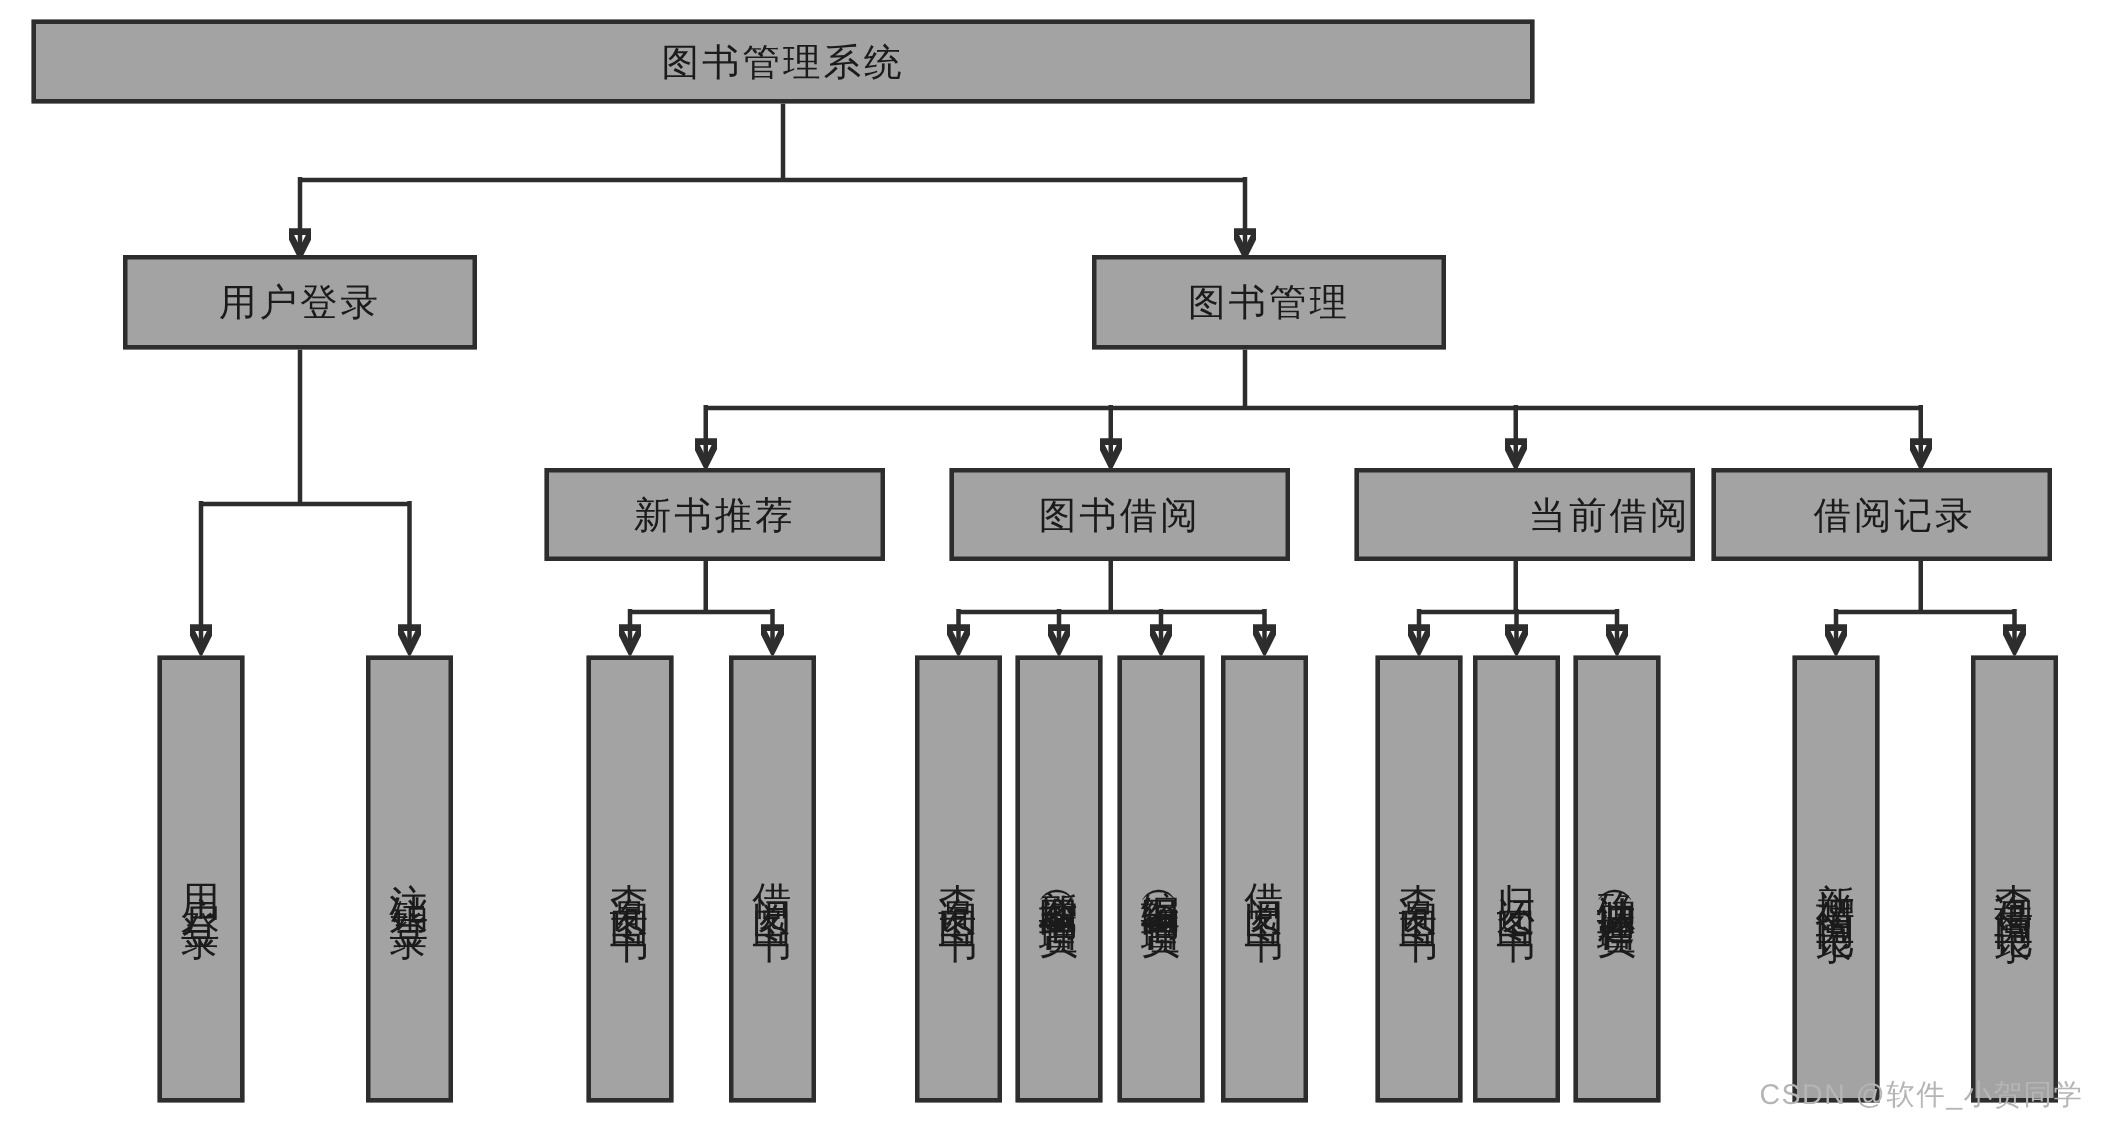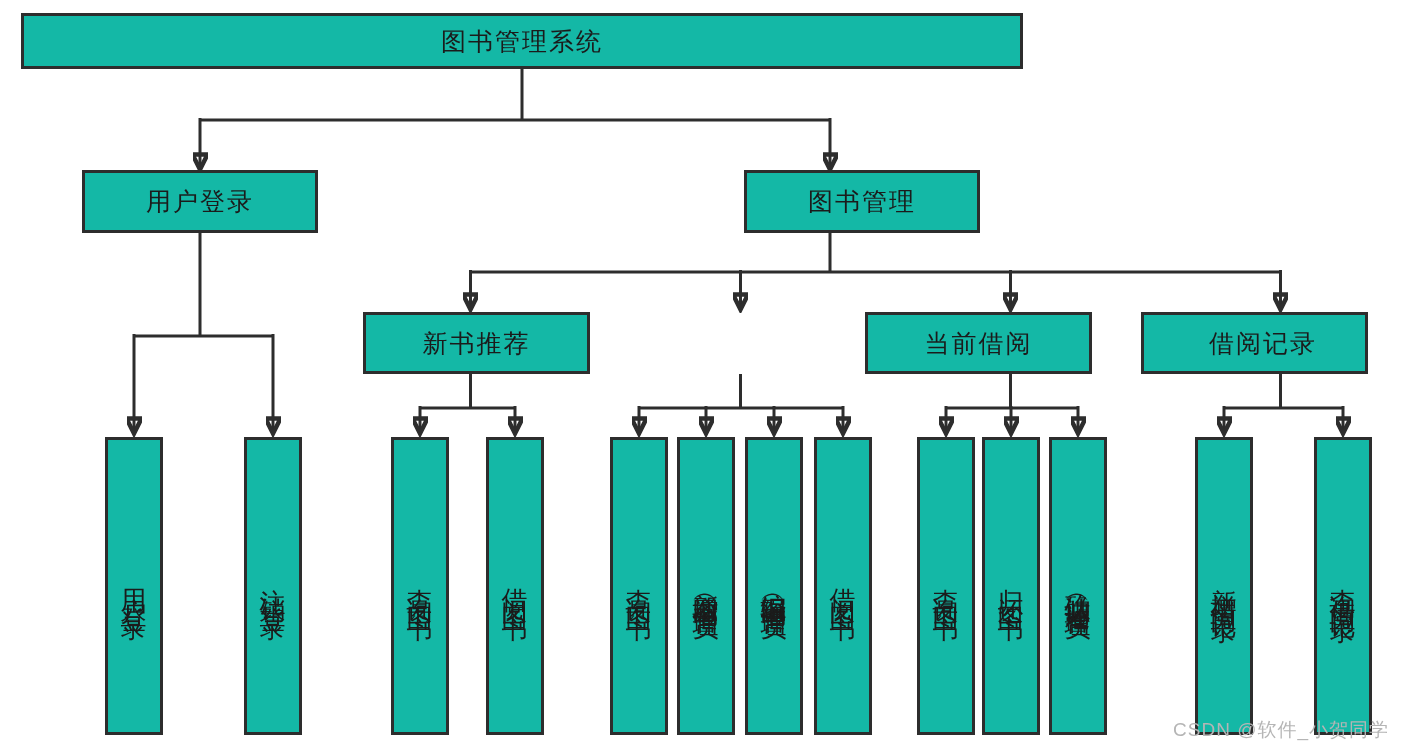--- a/index.html
+++ b/index.html
@@ -8,30 +8,30 @@
     width:1405px;height:747px;
     background:#ffffff;
     overflow:hidden;
     font-family:"Liberation Sans","DejaVu Sans",sans-serif;
   }
   svg.wires{position:absolute;left:0;top:0;width:1405px;height:747px;}
   svg.wires path{stroke:#2d2d2d;stroke-width:3;fill:none;}
   .box{
     position:absolute;
     box-sizing:border-box;
-    background:#14b8a6;
+    background:#a3a3a3;
     border:3px solid #2d2d2d;
     display:flex;align-items:center;justify-content:center;
     color:#1b1b1b;
   }
   .root{left:21px;top:13px;width:1002px;height:56px;font-size:25px;letter-spacing:2px;}
   .lvl2{top:170px;width:236px;height:63px;font-size:25px;letter-spacing:2px;}
-  .l2-0{left:82px;} .l2-1{left:744px;}
+  .l2-0{left:82px;} .l2-1{left:728px;}
   .lvl3{top:312px;width:227px;height:62px;font-size:25px;letter-spacing:2px;}
-  .l3-0{left:363px;} .l3-1{left:633px;} .l3-2{left:865px;} .l3-3{left:1141px;padding-left:17px;}
+  .l3-0{left:363px;} .l3-1{left:633px;} .l3-2{left:903px;justify-content:flex-end;} .l3-3{left:1141px;padding-left:17px;}
   .leaf{top:437px;width:58px;height:298px;}
   .leaf .vtxt{
     writing-mode:vertical-rl;
     text-orientation:mixed;
     font-size:26px;
     line-height:1;
     color:#1b1b1b;
     white-space:nowrap;
   }
   .len4 .vtxt{letter-spacing:9px;}
@@ -98,20 +98,23 @@
   <div class="box lvl2 l2-0">
     <span>用户登录</span>
   </div>
   <div class="box lvl2 l2-1">
     <span>图书管理</span>
   </div>
 
   <div class="box lvl3 l3-0">
     <span>新书推荐</span>
   </div>
+  <div class="box lvl3 l3-1">
+    <span>图书借阅</span>
+  </div>
   <div class="box lvl3 l3-2">
     <span>当前借阅</span>
   </div>
   <div class="box lvl3 l3-3">
     <span>借阅记录</span>
   </div>
 
   <div class="box leaf len4" style="left:105px">
     <span class="vtxt">用户登录</span>
   </div>

